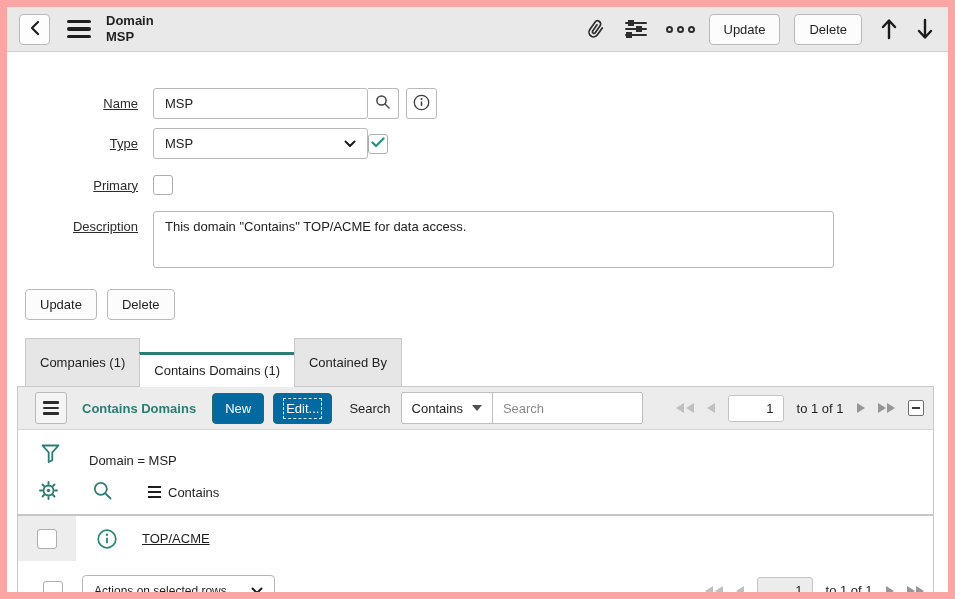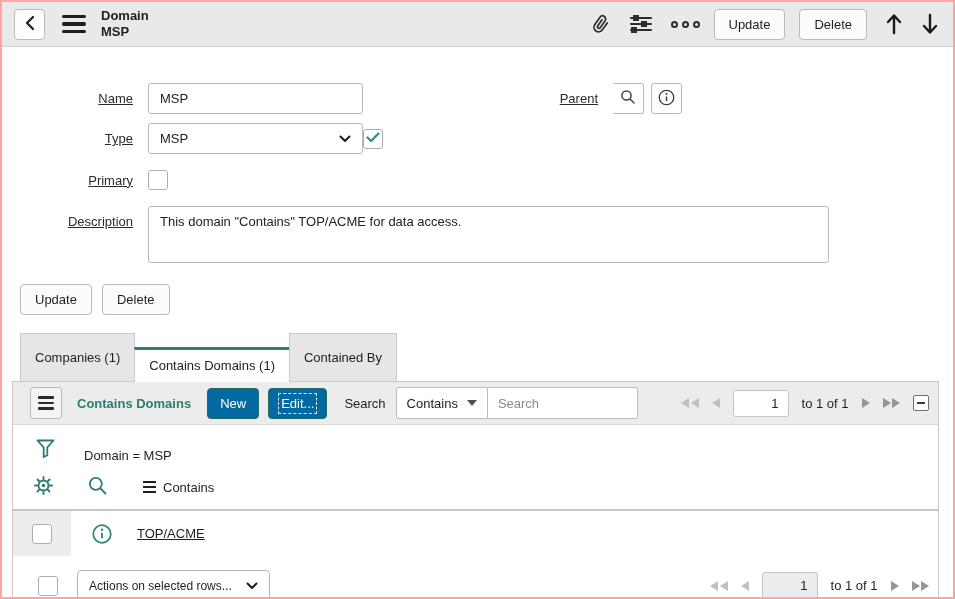--- a/index.html
+++ b/index.html
@@ -4,21 +4,21 @@
 <style>
   * { box-sizing: border-box; margin: 0; padding: 0; }
   html,body { background:#fff; }
   body {
     font-family: "Liberation Sans", sans-serif;
     font-size: 13px; color:#222;
     width:955px; height:599px;
   }
   .window {
     width:955px; height:599px;
-    border:2px solid #fca5a5;
+    border:7px solid #fca5a5;
     background:#fff;
     overflow:hidden;
     position:relative;
   }
 
   
   .top-bar {
     height:45px; background:#e9e9e9;
     border-bottom:1px solid #cfcfcf;
     display:flex; align-items:center;
@@ -246,21 +246,20 @@
           <path d="M9 2 L9 19 M3 13 L9 19.5 L15 13" fill="none" stroke="#1b1b1b" stroke-width="2.4" stroke-linecap="round" stroke-linejoin="round"></path>
         </svg>
     </span>
   </div>
 
   <div class="form">
 
     <div class="frow">
       <div class="flabel">Name</div>
       <input class="text-input w215" value="MSP" style="">
-      <div class="flabel rt">Parent</div>
       <div class="lookup-group">
         <div class="lookup-btn">
           <span>
             <svg width="16" height="16" viewBox="0 0 16 16">
                 <circle cx="6.5" cy="6.5" r="4.6" fill="none" stroke="#444" stroke-width="1.5"></circle>
                 <line x1="10" y1="10" x2="14" y2="14" stroke="#444" stroke-width="1.5" stroke-linecap="round"></line>
               </svg>
           </span>
         </div>
       </div>

